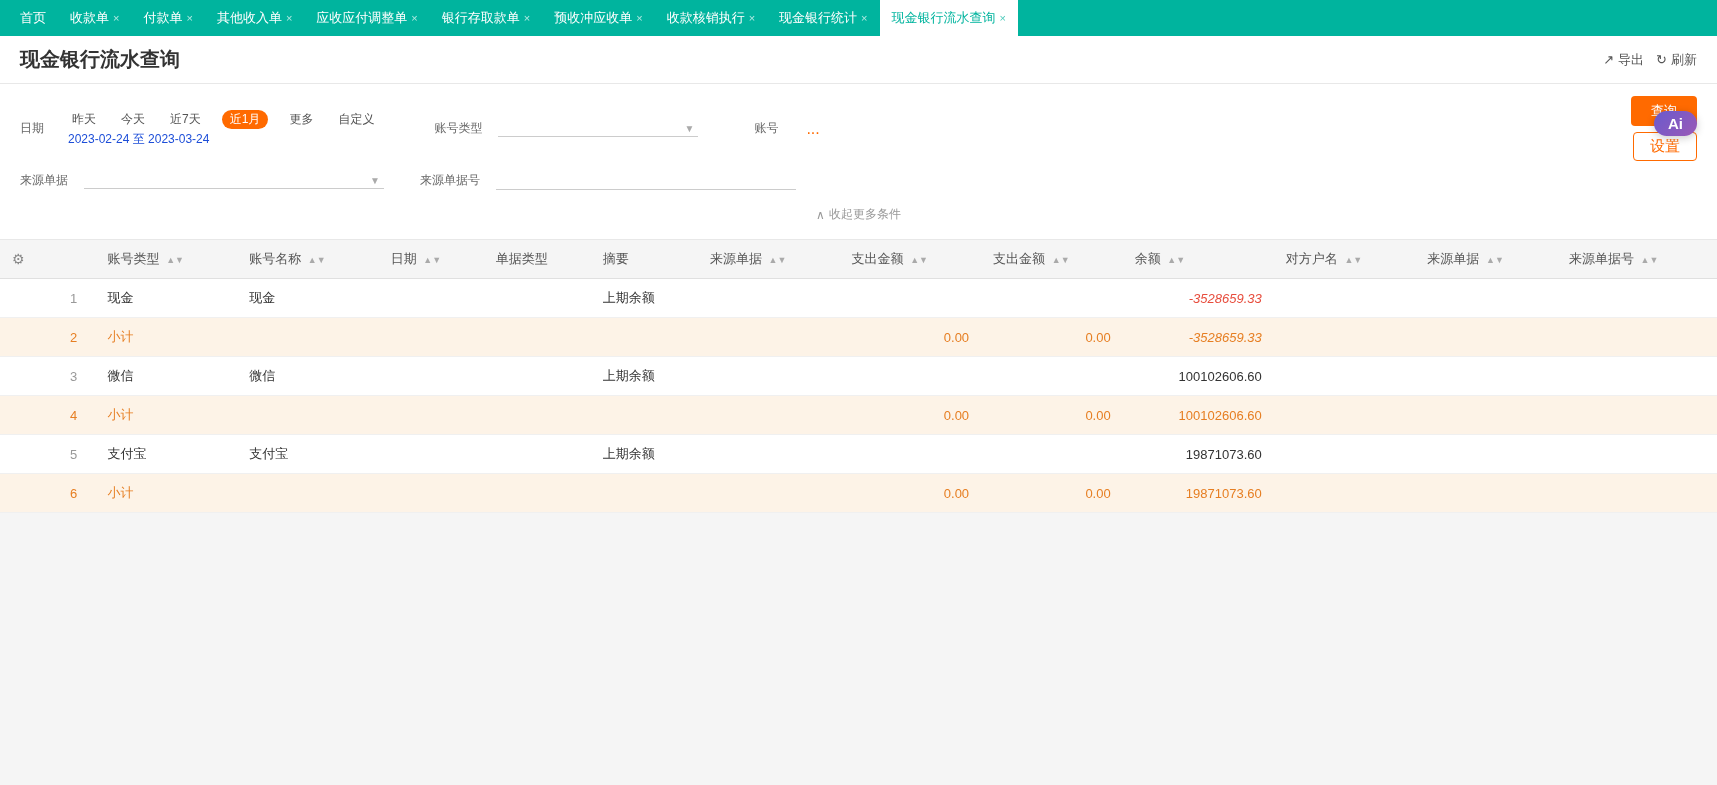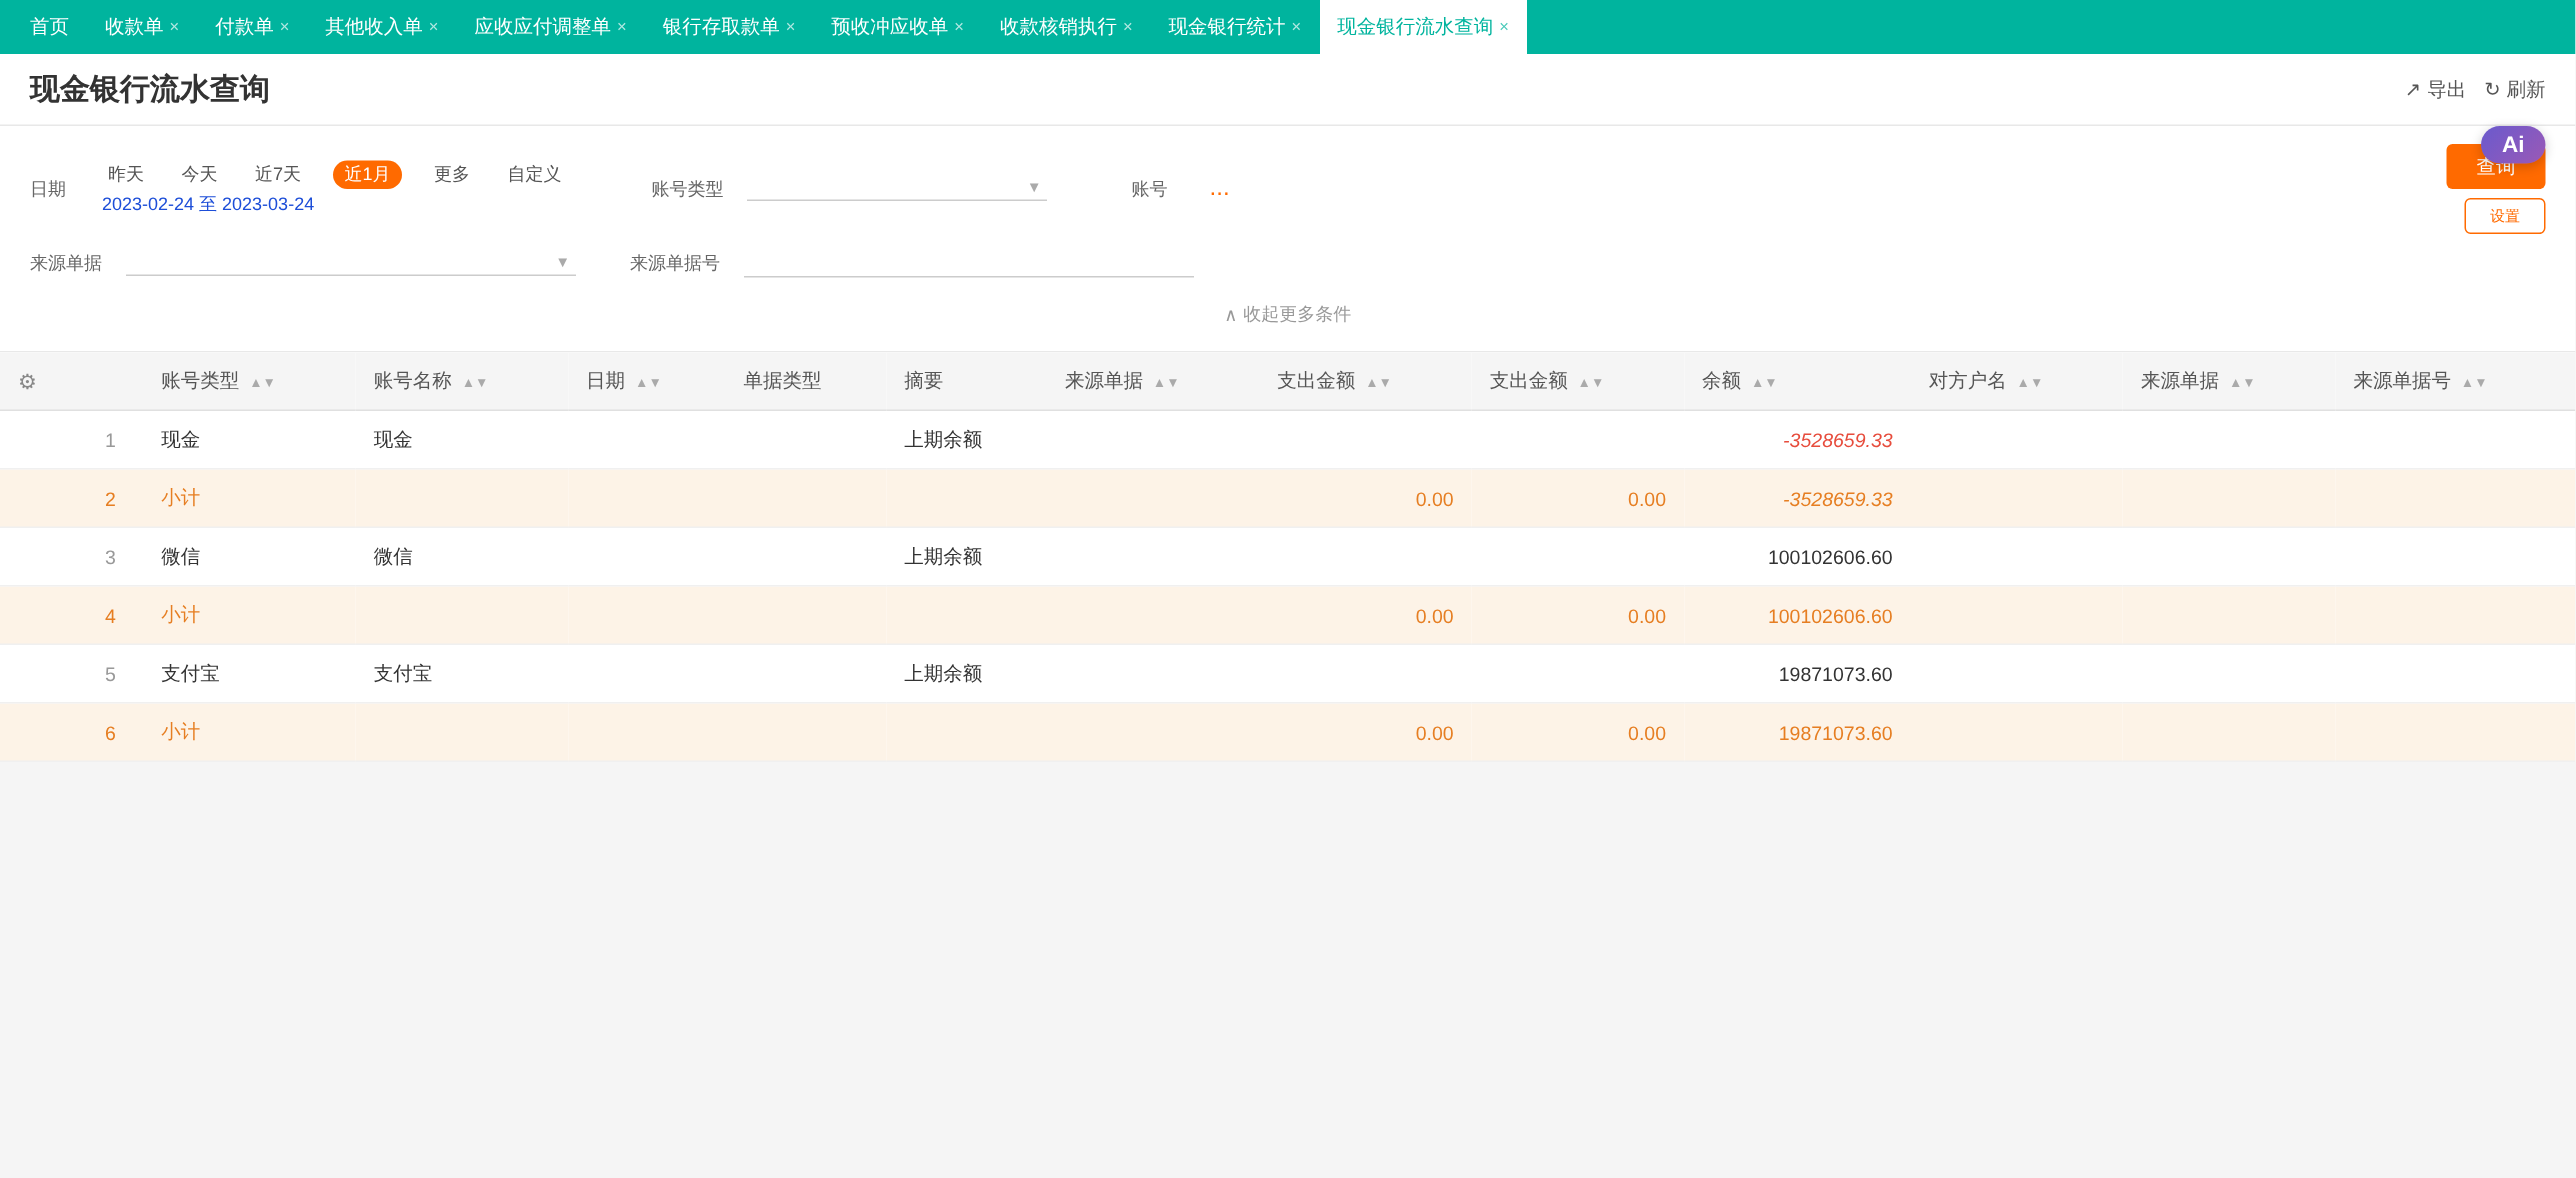--- a/index.html
+++ b/index.html
@@ -154,21 +154,21 @@
       cursor: pointer;
       font-size: 13px;
     }
     .settings-btn {
       background: #fff;
       color: #ff6a00;
       border: 1px solid #ff6a00;
       border-radius: 4px;
       padding: 4px 16px;
       cursor: pointer;
-      font-size: 10px;
+      font-size: 15px;
     }
     .dots-btn {
       color: #ff6a00;
       cursor: pointer;
       font-size: 16px;
       padding: 0 4px;
     }
 
     
     .table-container {
@@ -224,21 +224,21 @@
     .row-index {
       color: #999;
       text-align: center;
       min-width: 30px;
     }
 
     
     .ai-badge {
       position: fixed;
       right: 20px;
-      top: 84px;
+      top: 111px;
       background: linear-gradient(135deg, #6a5acd, #9b59b6);
       color: #fff;
       border-radius: 20px;
       padding: 4px 14px;
       font-size: 15px;
       font-weight: bold;
       cursor: pointer;
       box-shadow: 0 2px 8px rgba(0,0,0,0.2);
       z-index: 100;
     }

